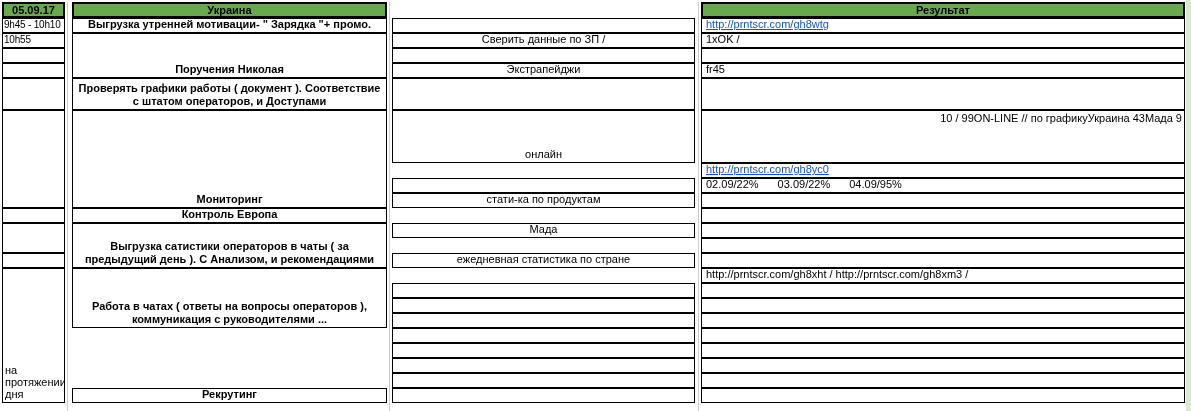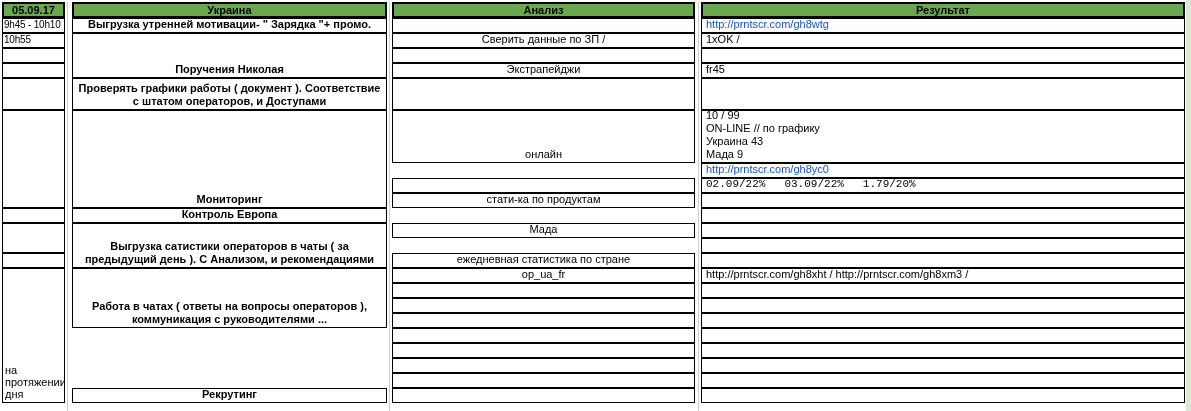--- a/index.html
+++ b/index.html
@@ -30,39 +30,38 @@
   .hd{
     background:var(--header-bg,#6aa84f);
     font-weight:bold;align-items:center;justify-content:center;text-align:center;
     border-width:2px;padding:0;
   }
   .center{justify-content:center;text-align:center;}
   .bold{font-weight:bold;}
   .time{font-size:10px;letter-spacing:-0.2px;padding-left:1px;}
   .allday{font-size:11px;line-height:12px;padding-bottom:2px;}
   .res{padding-left:4px;}
-  .multi{flex-direction:column;justify-content:flex-end;align-items:flex-start;padding-top:12px;}
+  .multi{flex-direction:row;justify-content:flex-end;align-items:flex-start;padding-top:1px;}
   .multi span{display:block;}
-  .link{color:var(--link,#1155cc);cursor:pointer;}
-  .pcts span{margin-right:19px;font-family:Liberation Mono, monospace;}
+  .link{color:var(--link,#1155cc);text-decoration:underline;cursor:pointer;}
+  .pcts span{margin-right:19px;}
 </style>
 </head>
 <body>
 
 <div class="sheet">
   <div class="vline g1"></div>
   <div class="vline g2"></div>
   <div class="vline g3"></div>
   <div class="side-strip"></div>
 
   <div class="grid">
 
     <div class="c hd" style="grid-area:1/1">05.09.17</div>
     <div class="c hd" style="grid-area:1/3">Украина</div>
-    <div class="c hd" style="grid-area:1/5">Анализ</div>
     <div class="c hd" style="grid-area:1/7">Результат</div>
 
     <div class="c time" style="grid-area:2/1">9h45 - 10h10</div>
     <div class="c time" style="grid-area:3/1">10h35 - 10h55</div>
     <div class="c" style="grid-area:4/1"></div>
     <div class="c" style="grid-area:5/1"></div>
     <div class="c" style="grid-area:6/1"></div>
     <div class="c" style="grid-area:7/1/11/2"></div>
     <div class="c" style="grid-area:11/1"></div>
     <div class="c" style="grid-area:12/1/14/2"></div>
@@ -81,21 +80,20 @@
     <div class="c" style="grid-area:2/5"></div>
     <div class="c center" style="grid-area:3/5">Сверить данные по ЗП /</div>
     <div class="c" style="grid-area:4/5"></div>
     <div class="c center" style="grid-area:5/5">Экстрапейджи</div>
     <div class="c" style="grid-area:6/5"></div>
     <div class="c center" style="grid-area:7/5">онлайн</div>
     <div class="c" style="grid-area:9/5"></div>
     <div class="c center" style="grid-area:10/5">стати-ка по продуктам</div>
     <div class="c center" style="grid-area:12/5">Мада</div>
     <div class="c center" style="grid-area:14/5">ежедневная статистика по стране</div>
-    <div class="c center" style="grid-area:15/5">op_ua_fr</div>
     <div class="c" style="grid-area:16/5"></div>
     <div class="c" style="grid-area:17/5"></div>
     <div class="c" style="grid-area:18/5"></div>
     <div class="c" style="grid-area:19/5"></div>
     <div class="c" style="grid-area:20/5"></div>
     <div class="c" style="grid-area:21/5"></div>
     <div class="c" style="grid-area:22/5"></div>
     <div class="c" style="grid-area:23/5"></div>
 
     <div class="c res" style="grid-area:2/7">
@@ -110,21 +108,21 @@
       <span>ON-LINE // по графику</span>
       <span>Украина 43</span>
       <span>Мада 9</span>
     </div>
     <div class="c res" style="grid-area:8/7">
         <span class="link">http://prntscr.com/gh8yc0</span>
       </div>
     <div class="c res pcts" style="grid-area:9/7">
       <span>02.09/22%</span>
       <span>03.09/22%</span>
-      <span>1.79/20%</span>
+      <span>04.09/95%</span>
     </div>
     <div class="c" style="grid-area:10/7"></div>
     <div class="c" style="grid-area:11/7"></div>
     <div class="c" style="grid-area:12/7"></div>
     <div class="c" style="grid-area:13/7"></div>
     <div class="c" style="grid-area:14/7"></div>
     <div class="c res" style="grid-area:15/7">http://prntscr.com/gh8xht / http://prntscr.com/gh8xm3 /</div>
     <div class="c" style="grid-area:16/7"></div>
     <div class="c" style="grid-area:17/7"></div>
     <div class="c" style="grid-area:18/7"></div>

